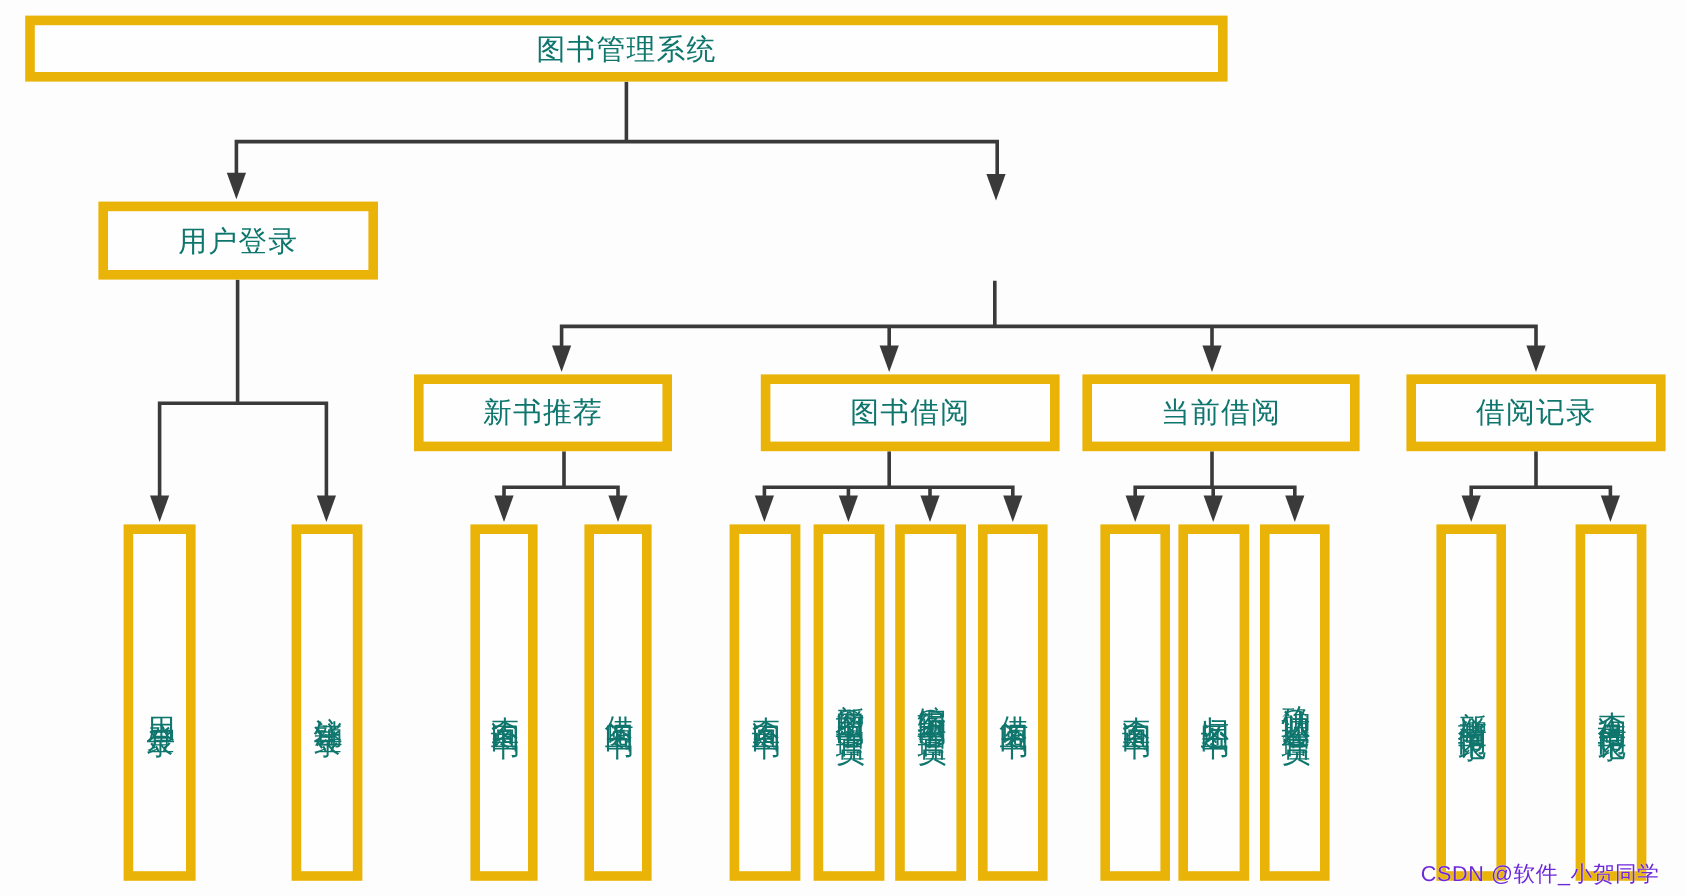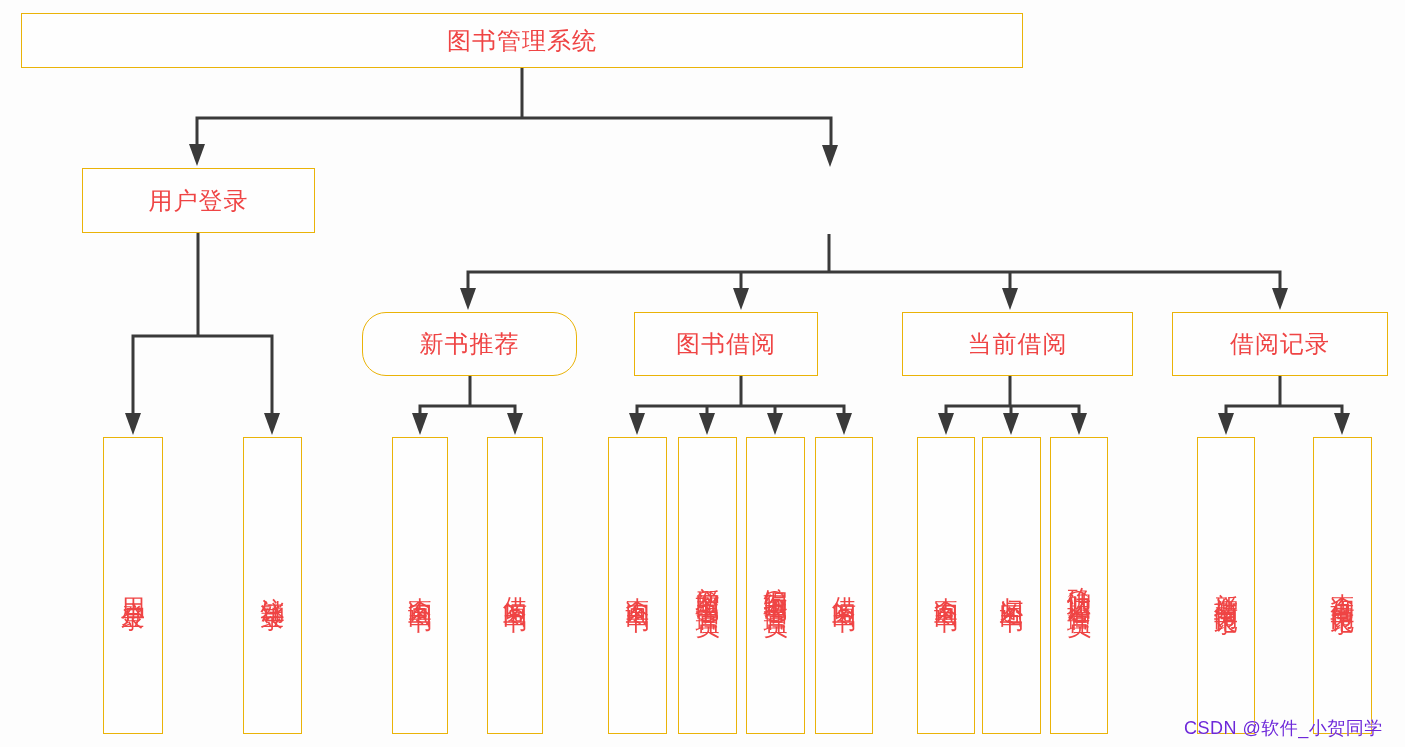--- a/index.html
+++ b/index.html
@@ -18,26 +18,26 @@
   #connectors {
     position: absolute;
     left: 0;
     top: 0;
     width: 1405px;
     height: 747px;
   }
   .box {
     position: absolute;
     box-sizing: border-box;
-    border: 1px solid #eab308;
+    border: 8px solid #eab308;
     background: #fefefe;
     display: flex;
     align-items: center;
     justify-content: center;
-    color: #ef4444;
+    color: #0f766e;
     font-size: 24px;
   }
   .hlabel {
     letter-spacing: 1px;
     white-space: nowrap;
   }
   .vlabel {
     writing-mode: vertical-rl;
     text-orientation: mixed;
     letter-spacing: 4px;
@@ -100,24 +100,24 @@
   </svg>
 
   <div class="box" style="left:21px; top:13px; width:1002px; height:55px;">
     <span class="hlabel">图书管理系统</span>
   </div>
 
   <div class="box" style="left:82px; top:168px; width:233px; height:65px;">
     <span class="hlabel">用户登录</span>
   </div>
 
-  <div class="box" style="left:362px; top:312px; width:215px; height:64px;border-radius:24px;">
+  <div class="box" style="left:345px; top:312px; width:215px; height:64px;">
     <span class="hlabel">新书推荐</span>
   </div>
-  <div class="box" style="left:634px; top:312px; width:184px; height:64px;">
+  <div class="box" style="left:634px; top:312px; width:249px; height:64px;">
     <span class="hlabel">图书借阅</span>
   </div>
   <div class="box" style="left:902px; top:312px; width:231px; height:64px;">
     <span class="hlabel">当前借阅</span>
   </div>
   <div class="box" style="left:1172px; top:312px; width:216px; height:64px;">
     <span class="hlabel">借阅记录</span>
   </div>
 
   <div class="box" style="left:103px; top:437px; width:60px; height:297px;">

